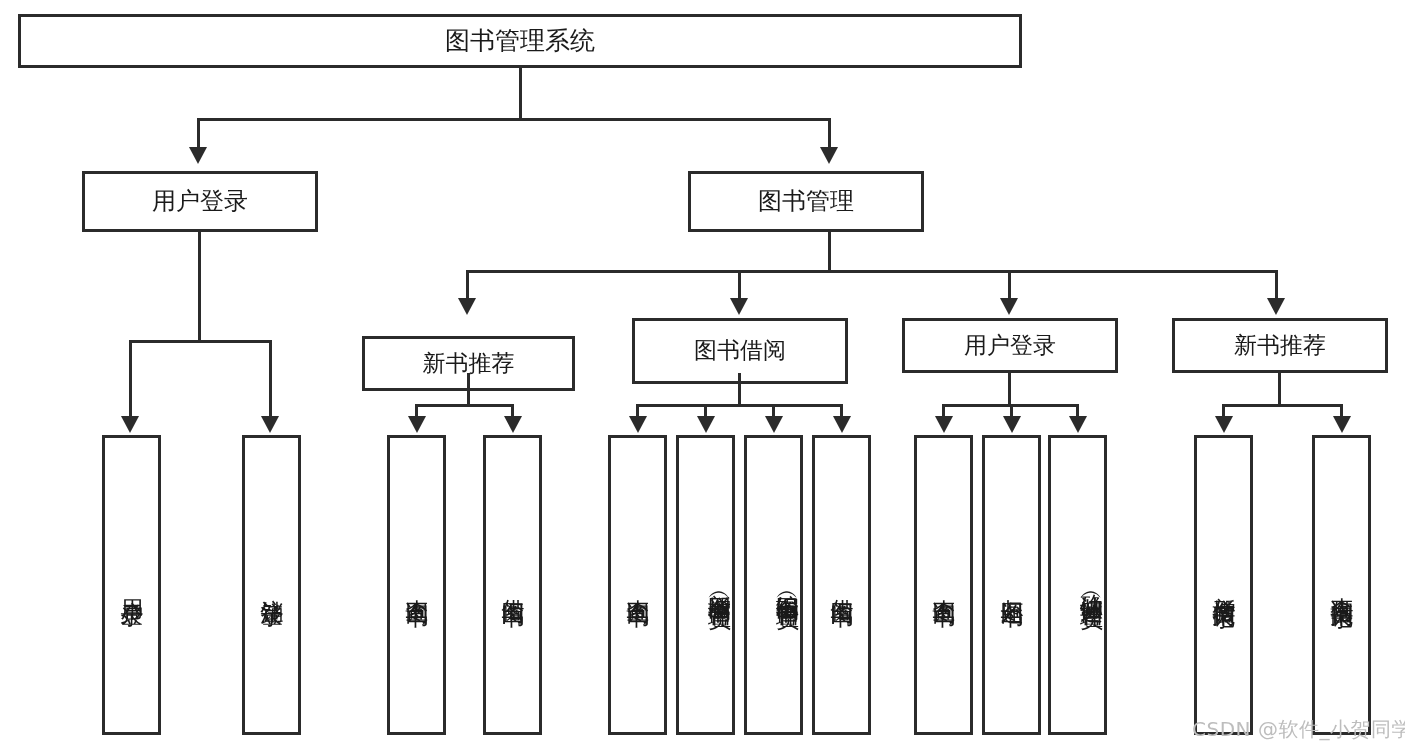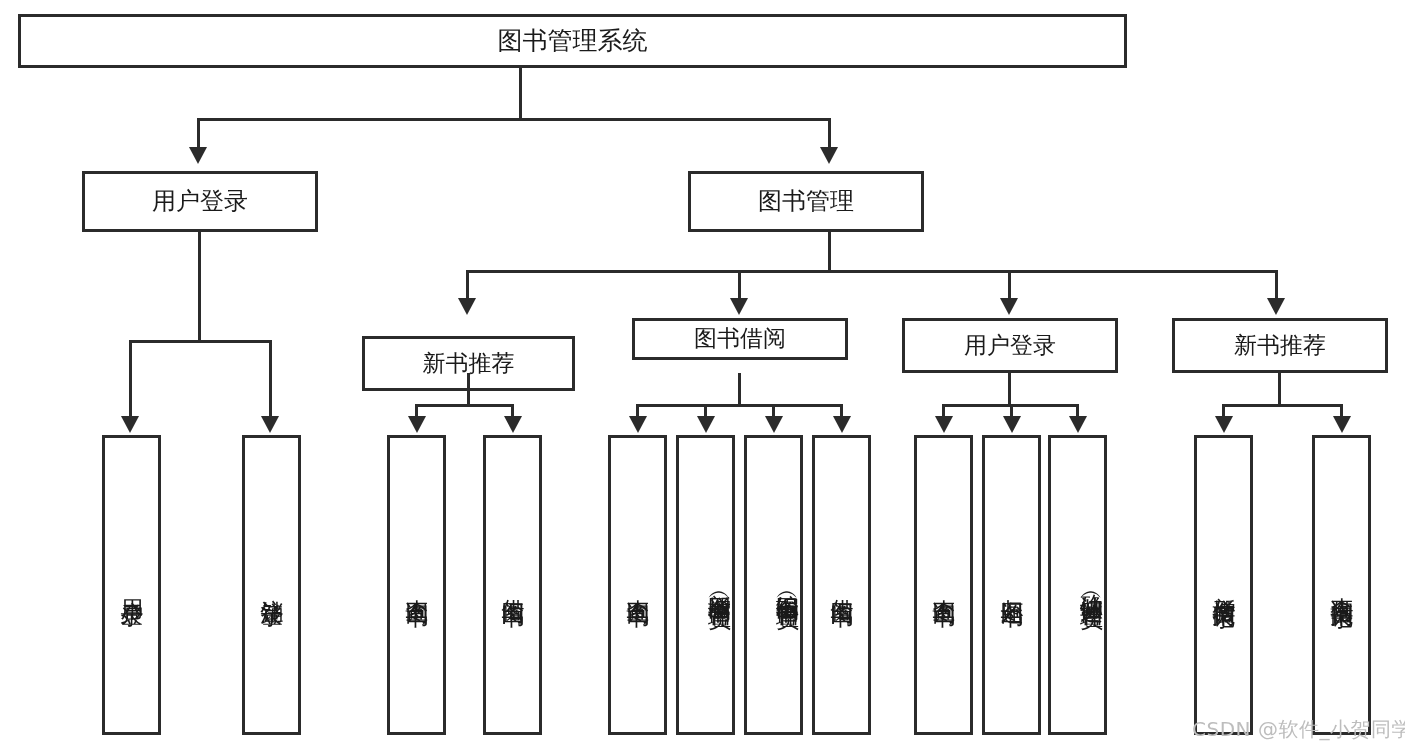--- a/index.html
+++ b/index.html
@@ -75,21 +75,21 @@
     font-size: 20px;
     white-space: nowrap;
     letter-spacing: 0.5px;
   }
 </style>
 </head>
 <body>
 
 <div id="canvas">
 
-  <div class="node root" style="left:18px; top:14px; width:1109px; height:54px;">
+  <div class="node root" style="left:18px; top:14px; width:1004px; height:54px;">
     <span>图书管理系统</span>
   </div>
 
   <div class="ln vline" style="left:519px; top:68px; width:3px; height:52px;"></div>
 
   <div class="ln hline" style="left:197px; top:118px; width:634px; height:3px;"></div>
 
   <div class="ln vline" style="left:197px; top:118px; width:3px; height:31px;"></div>
   <div class="arrow" style="left:189px; top:147px;"></div>
   <div class="ln vline" style="left:828px; top:118px; width:3px; height:31px;"></div>
@@ -116,21 +116,21 @@
   <div class="ln vline" style="left:738px; top:270px; width:3px; height:30px;"></div>
   <div class="arrow" style="left:730px; top:298px;"></div>
   <div class="ln vline" style="left:1008px; top:270px; width:3px; height:30px;"></div>
   <div class="arrow" style="left:1000px; top:298px;"></div>
   <div class="ln vline" style="left:1275px; top:270px; width:3px; height:30px;"></div>
   <div class="arrow" style="left:1267px; top:298px;"></div>
 
   <div class="node lvl3" style="left:362px; top:336px; width:213px; height:55px;">
     <span>新书推荐</span>
   </div>
-  <div class="node lvl3" style="left:632px; top:318px; width:216px; height:42px;">
+  <div class="node lvl3" style="left:632px; top:318px; width:216px; height:66px;">
     <span>图书借阅</span>
   </div>
   <div class="node lvl3" style="left:902px; top:318px; width:216px; height:55px;">
     <span>用户登录</span>
   </div>
   <div class="node lvl3" style="left:1172px; top:318px; width:216px; height:55px;">
     <span>新书推荐</span>
   </div>
 
   <div class="ln vline" style="left:467px; top:373px; width:3px; height:33px;"></div>

